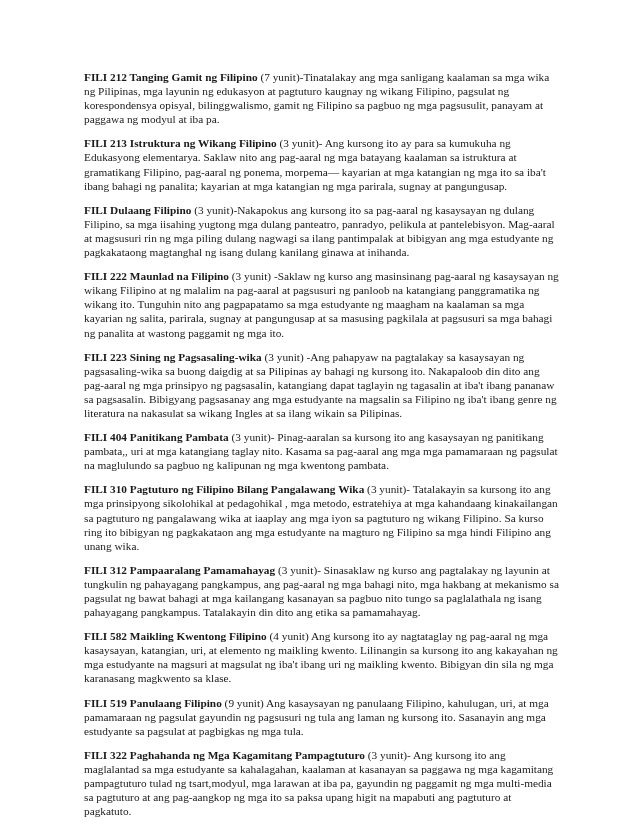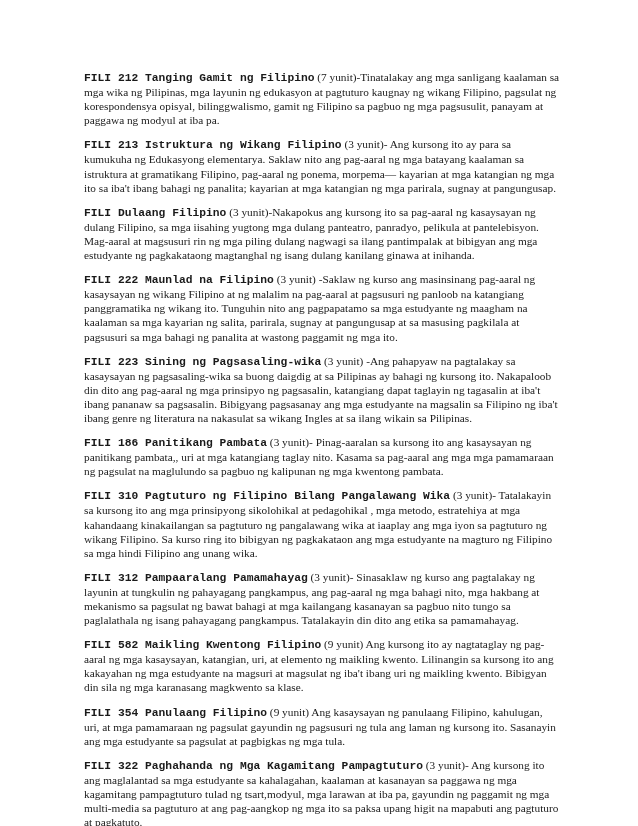--- a/index.html
+++ b/index.html
@@ -3,30 +3,30 @@
 <meta charset="utf-8">
 <style>
   html, body { margin: 0; padding: 0; background: #ffffff; }
   body { width: 638px; height: 826px; position: relative; overflow: hidden; }
   .page {
     position: absolute; left: 84px; top: 70px; width: 476px;
     font-family: "Liberation Serif", serif; font-size: 11.3px; line-height: 14.1px;
     color: #1a1a1a; text-align: left;
   }
   .entry { margin: 0 0 10px 0; }
-  .entry .title { font-weight: bold; font-family: Liberation Mono, monospace; }
+  .entry .title { font-weight: bold; }
 </style>
 </head>
 <body>
 
 <div class="page">
   <p class="entry"><span class="title">FILI  212  Tanging Gamit ng Filipino</span><span> (7 yunit)-Tinatalakay ang mga sanligang kaalaman sa mga wika ng Pilipinas, mga layunin ng edukasyon at pagtuturo kaugnay ng wikang Filipino, pagsulat ng korespondensya opisyal, bilinggwalismo, gamit ng Filipino sa pagbuo ng mga pagsusulit, panayam at paggawa ng modyul at iba pa.</span></p>
   <p class="entry"><span class="title">FILI  213  Istruktura ng Wikang Filipino</span><span> (3 yunit)- Ang kursong ito ay para sa kumukuha ng Edukasyong elementarya. Saklaw  nito ang pag-aaral ng mga batayang kaalaman sa istruktura at gramatikang Filipino, pag-aaral ng ponema, morpema— kayarian at mga katangian ng mga ito sa iba't ibang bahagi ng panalita; kayarian at mga katangian ng mga parirala, sugnay  at pangungusap.</span></p>
   <p class="entry"><span class="title">FILI   Dulaang Filipino</span><span> (3 yunit)-Nakapokus ang kursong ito sa pag-aaral ng kasaysayan ng dulang Filipino, sa mga iisahing yugtong mga dulang panteatro, panradyo, pelikula at pantelebisyon. Mag-aaral at magsusuri rin ng mga piling dulang nagwagi sa ilang pantimpalak at bibigyan ang mga estudyante ng pagkakataong magtanghal ng isang dulang kanilang ginawa at inihanda.</span></p>
   <p class="entry"><span class="title">FILI 222 Maunlad na Filipino</span><span> (3 yunit) -Saklaw ng kurso ang masinsinang pag-aaral ng kasaysayan ng wikang Filipino at ng malalim na pag-aaral at pagsusuri ng panloob na katangiang panggramatika ng wikang ito. Tunguhin nito ang pagpapatamo sa mga estudyante ng maagham na kaalaman sa mga kayarian ng salita,  parirala, sugnay at pangungusap at sa masusing pagkilala at pagsusuri sa mga bahagi ng panalita at wastong paggamit ng mga ito.</span></p>
   <p class="entry"><span class="title">FILI  223  Sining ng Pagsasaling-wika</span><span> (3 yunit) -Ang pahapyaw na pagtalakay sa kasaysayan ng pagsasaling-wika sa buong daigdig at sa Pilipinas ay bahagi ng kursong ito. Nakapaloob din dito ang pag-aaral ng mga prinsipyo ng pagsasalin, katangiang dapat taglayin ng tagasalin at iba't ibang pananaw sa pagsasalin. Bibigyang pagsasanay ang mga estudyante na magsalin sa Filipino ng iba't ibang genre ng literatura na nakasulat sa wikang Ingles at sa ilang wikain sa Pilipinas.</span></p>
-  <p class="entry"><span class="title">FILI  186  Panitikang Pambata</span><span> (3 yunit)- Pinag-aaralan sa kursong ito ang kasaysayan ng panitikang pambata,, uri at mga katangiang taglay nito. Kasama sa pag-aaral ang mga mga pamamaraan ng pagsulat na maglulundo sa pagbuo ng kalipunan ng mga kwentong pambata.</span></p>
+  <p class="entry"><span class="title">FILI  404  Panitikang Pambata</span><span> (3 yunit)- Pinag-aaralan sa kursong ito ang kasaysayan ng panitikang pambata,, uri at mga katangiang taglay nito. Kasama sa pag-aaral ang mga mga pamamaraan ng pagsulat na maglulundo sa pagbuo ng kalipunan ng mga kwentong pambata.</span></p>
   <p class="entry"><span class="title">FILI  310  Pagtuturo ng Filipino Bilang Pangalawang Wika</span><span> (3 yunit)- Tatalakayin sa kursong ito ang mga prinsipyong sikolohikal at pedagohikal , mga  metodo, estratehiya at mga kahandaang kinakailangan sa pagtuturo ng pangalawang wika at iaaplay ang mga iyon sa pagtuturo ng wikang Filipino. Sa kurso ring ito bibigyan ng pagkakataon ang mga estudyante na magturo ng Filipino sa mga hindi Filipino ang unang wika.</span></p>
   <p class="entry"><span class="title">FILI  312  Pampaaralang Pamamahayag</span><span> (3 yunit)- Sinasaklaw ng kurso ang pagtalakay ng layunin at tungkulin ng pahayagang pangkampus, ang pag-aaral ng mga bahagi nito, mga hakbang at mekanismo sa pagsulat ng bawat bahagi at mga kailangang kasanayan sa pagbuo nito tungo sa paglalathala ng isang pahayagang pangkampus. Tatalakayin din dito ang etika sa pamamahayag.</span></p>
-  <p class="entry"><span class="title">FILI  582   Maikling Kwentong Filipino</span><span> (9 yunit) Ang kursong ito ay nagtataglay ng pag-aaral ng mga kasaysayan, katangian, uri, at elemento ng maikling kwento. Lilinangin sa kursong ito ang kakayahan ng mga estudyante na magsuri at magsulat ng iba't ibang uri ng maikling kwento. Bibigyan din sila ng mga karanasang magkwento sa klase.</span></p>
-  <p class="entry"><span class="title">FILI  354  Panulaang Filipino</span><span> (9 yunit) Ang  kasaysayan ng panulaang Filipino, kahulugan, uri, at mga pamamaraan ng pagsulat gayundin ng pagsusuri ng tula ang laman ng kursong ito. Sasanayin ang mga estudyante sa pagsulat at pagbigkas ng mga tula.</span></p>
+  <p class="entry"><span class="title">FILI  582   Maikling Kwentong Filipino</span><span> (4 yunit) Ang kursong ito ay nagtataglay ng pag-aaral ng mga kasaysayan, katangian, uri, at elemento ng maikling kwento. Lilinangin sa kursong ito ang kakayahan ng mga estudyante na magsuri at magsulat ng iba't ibang uri ng maikling kwento. Bibigyan din sila ng mga karanasang magkwento sa klase.</span></p>
+  <p class="entry"><span class="title">FILI  519  Panulaang Filipino</span><span> (9 yunit) Ang  kasaysayan ng panulaang Filipino, kahulugan, uri, at mga pamamaraan ng pagsulat gayundin ng pagsusuri ng tula ang laman ng kursong ito. Sasanayin ang mga estudyante sa pagsulat at pagbigkas ng mga tula.</span></p>
   <p class="entry"><span class="title">FILI  322  Paghahanda ng Mga Kagamitang Pampagtuturo</span><span> (3 yunit)- Ang kursong ito ang maglalantad sa mga estudyante sa kahalagahan, kaalaman at kasanayan sa paggawa ng mga kagamitang pampagtuturo tulad ng tsart,modyul, mga larawan at iba pa, gayundin ng paggamit ng mga  multi-media sa pagtuturo at ang pag-aangkop ng mga ito sa paksa upang higit na mapabuti ang pagtuturo at pagkatuto.</span></p>
 </div>
 
 </body></html>

